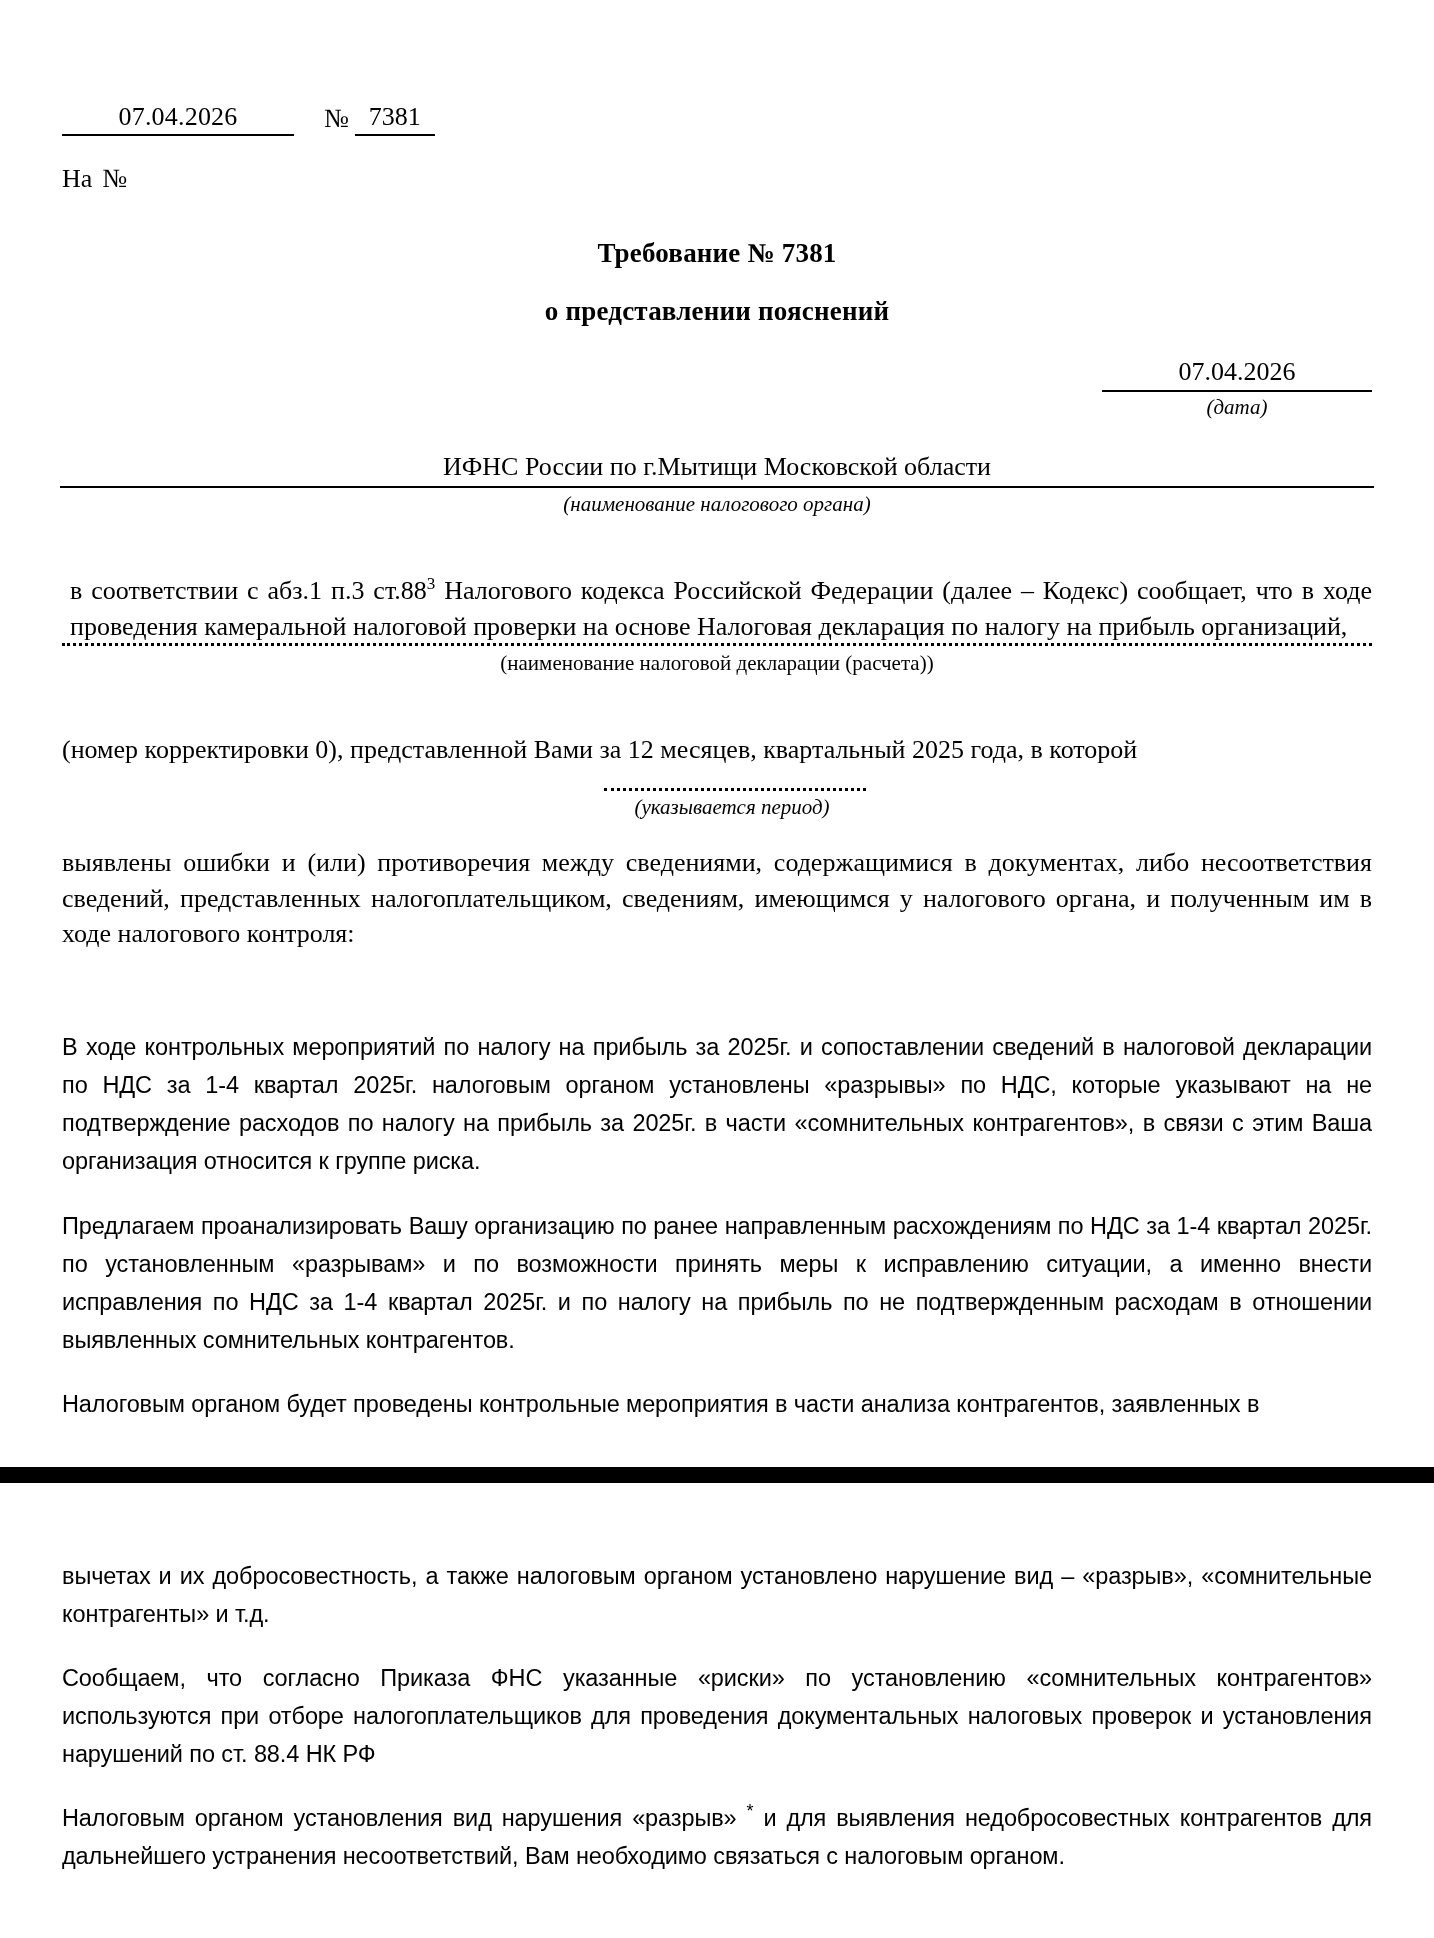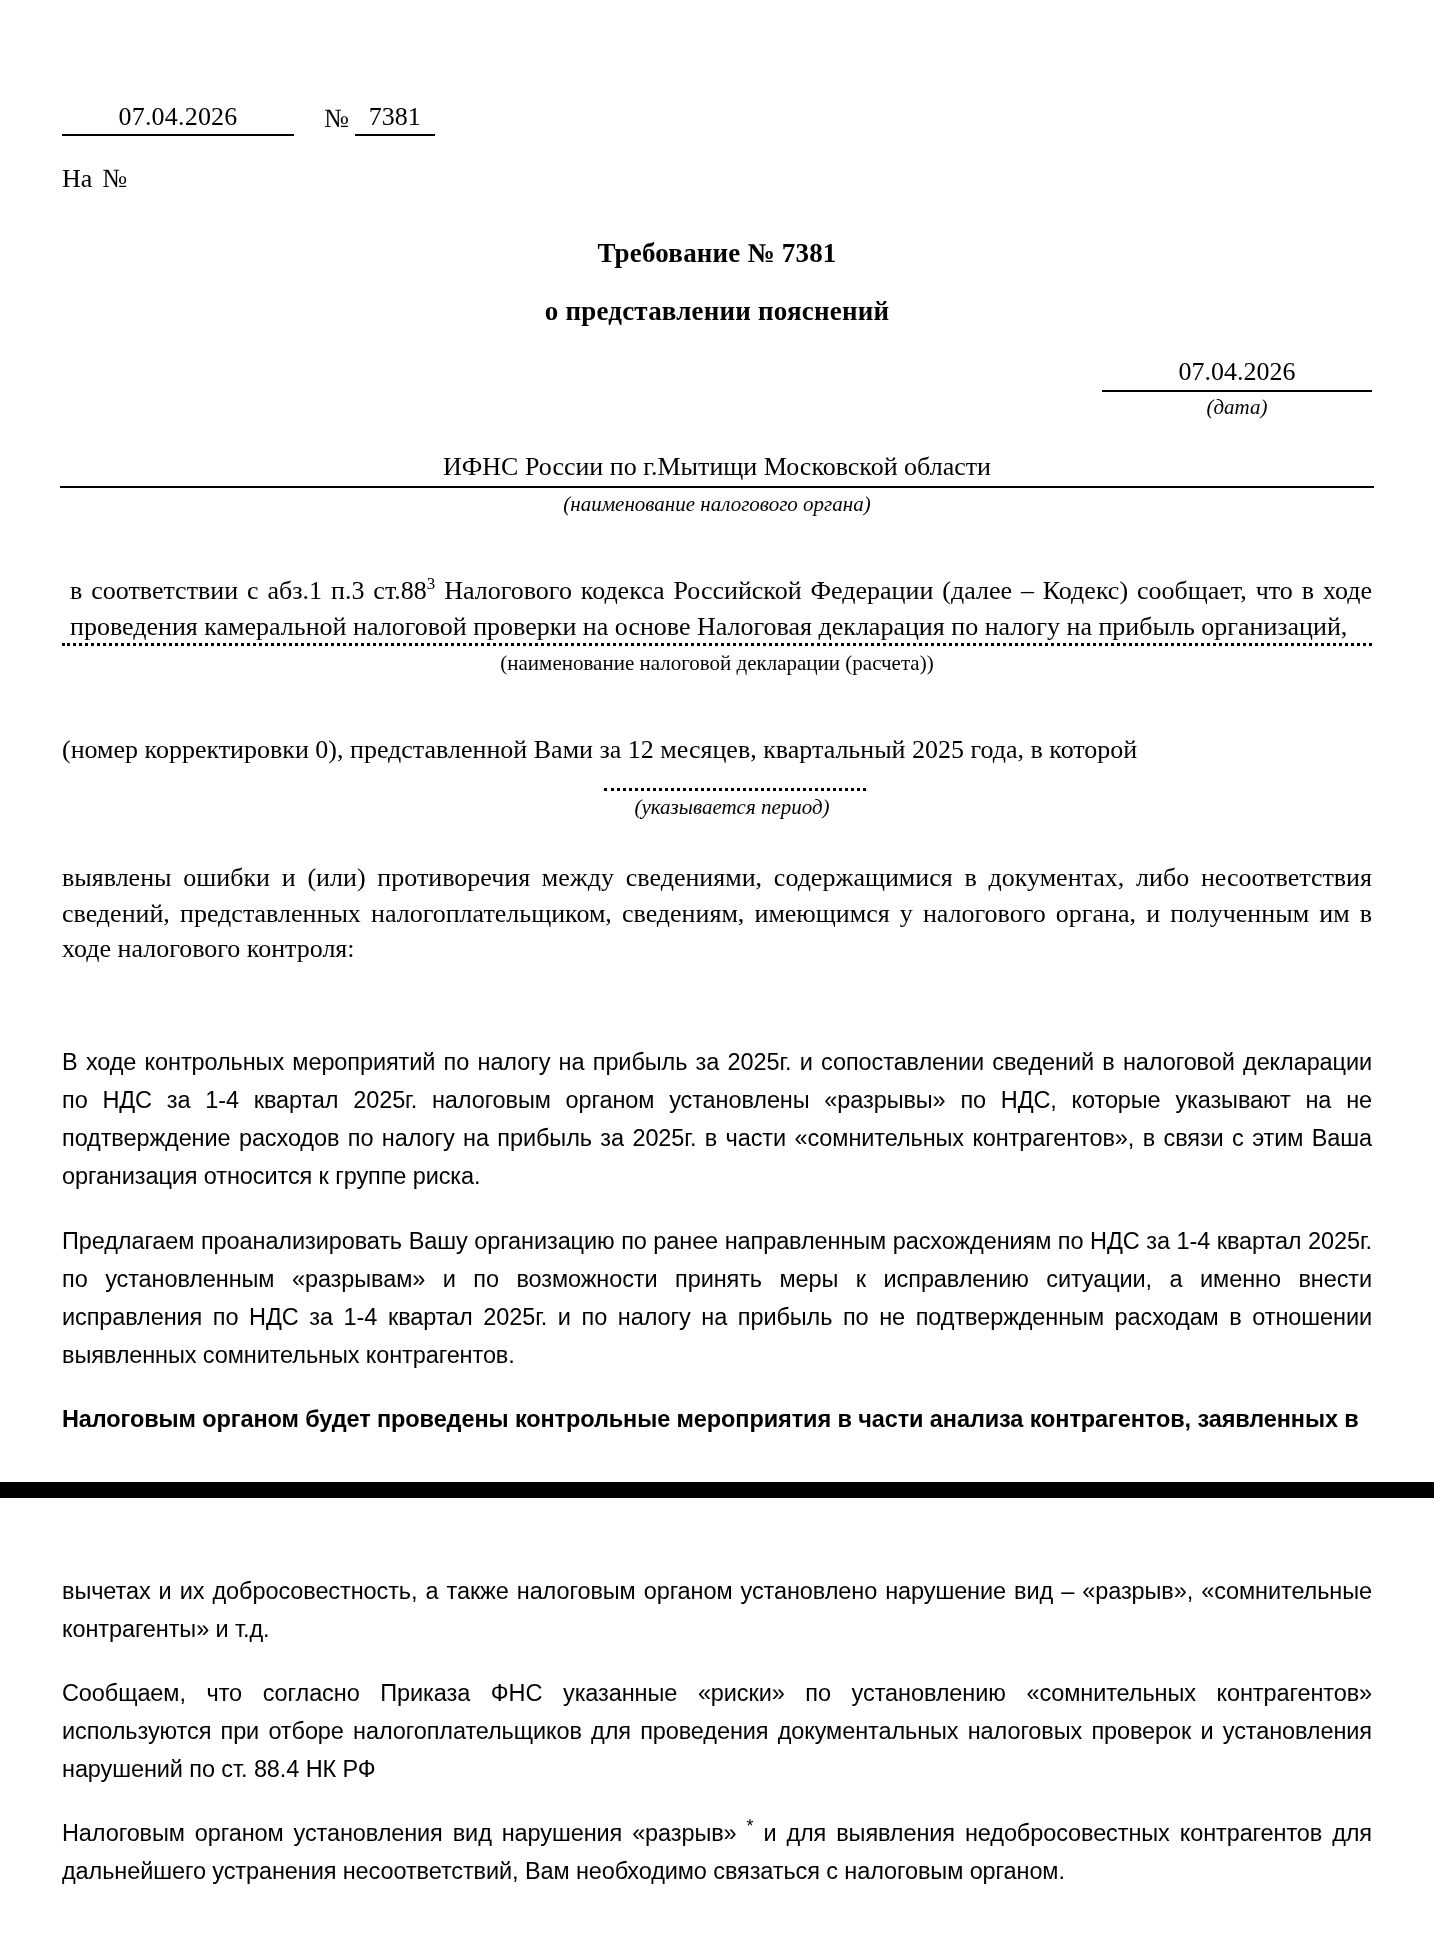--- a/index.html
+++ b/index.html
@@ -170,42 +170,42 @@
   }
   .period-caption {
     font-style: italic;
     font-size: 21px;
     text-align: center;
     margin-top: 4px;
     margin-left: 30px;
   }
 
   .found-para {
-    margin-top: 40px;
+    margin-top: 25px;
   }
 
   
   .sans-para {
     font-family: "Liberation Sans", "DejaVu Sans", sans-serif;
     font-size: 23.5px;
     line-height: 1.62;
     text-align: justify;
     margin: 0;
     letter-spacing: -0.1px;
   }
   .sans-para + .sans-para {
     margin-top: 26px;
   }
   .sans-block-first {
     margin-top: 76px;
   }
   .last-para-p1 {
     margin-top: 26px;
   }
-  .no-justify-last { text-align: justify; font-weight: bold; }
+  .no-justify-last { text-align: justify; }
 
   
   .page-break-band {
     width: 100%;
     height: 16px;
     background: #000000;
     margin-top: 44px;
   }
 
   .page-two-top {

